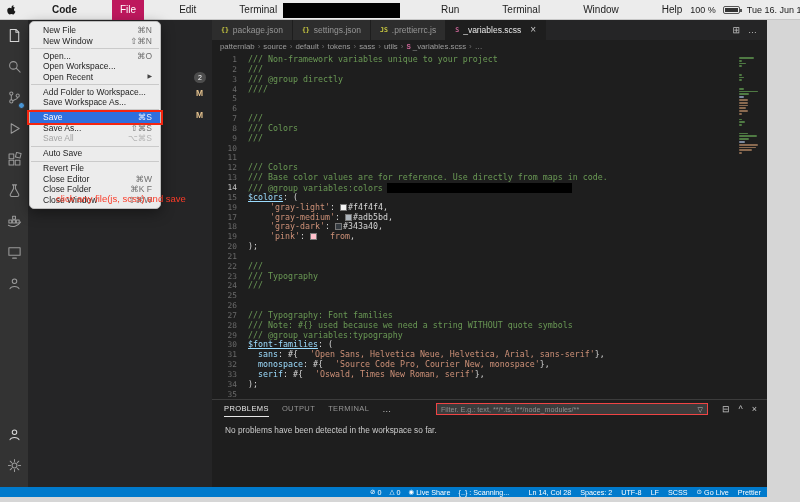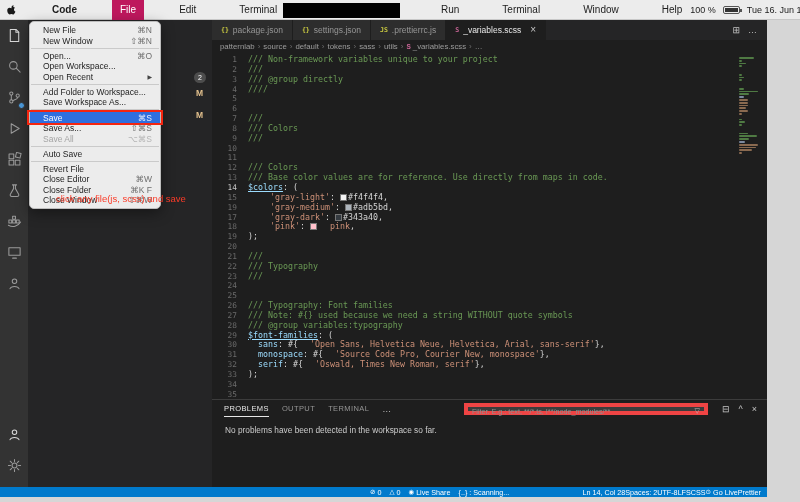--- a/index.html
+++ b/index.html
@@ -70,37 +70,37 @@
   .redact{display:inline-block;height:10px;background:#000;vertical-align:middle;margin-left:4px;}
   .minimap{position:absolute;right:8px;top:2px;width:21px;height:340px;}
   .mm-bar{position:absolute;left:1px;height:1.8px;border-radius:1px;}
 
   
   .panel{position:absolute;top:379px;left:0;width:555px;height:88px;background:#1e1e1e;border-top:1px solid #3c3c3c;}
   .panel-head{display:flex;align-items:center;height:17px;padding-left:12px;}
   .panel-tab{font-size:7.5px;letter-spacing:.4px;color:#969696;margin-right:13px;height:17px;line-height:17px;}
   .panel-tab.active{color:#e7e7e7;border-bottom:1px solid #e7e7e7;}
   .panel-more{color:#c0c0c0;font-size:9px;margin-right:10px;}
-  .pfilter{margin-left:auto;display:flex;align-items:flex-start;background:#3c3c3c;border:4px solid #ef4444;height:12px;width:244px;padding:0 4px;}
+  .pfilter{margin-left:auto;display:flex;align-items:flex-end;background:#3c3c3c;border:1px solid #ef4444;height:12px;width:272px;padding:0 4px;}
   .pfilter input{flex:1;background:transparent;border:none;outline:none;color:#bbb;font-size:7.2px;font-family:"Liberation Sans",sans-serif;}
   .pfilter input::placeholder{color:#8f8f8f;}
   .pfilter .funnel{color:#bbb;font-size:7px;}
   .panel-actions{display:flex;align-items:center;gap:9px;color:#c5c5c5;font-size:9px;padding:0 10px 0 14px;}
   .panel-body{padding:8px 0 0 13px;font-size:8.3px;color:#cccccc;}
 
   
   .statusbar{position:absolute;left:0;bottom:0;width:767px;height:10px;background:#007acc;display:flex;align-items:center;color:#fff;font-size:7.2px;white-space:nowrap;z-index:6;}
   .sb-left{margin-left:370px;display:flex;gap:8px;}
-  .sb-right{margin-left:auto;display:flex;padding-right:6px;}
+  .sb-right{margin-left:auto;display:flex;gap:9px;padding-right:6px;}
   .sb-item{display:flex;align-items:center;gap:2px;}
   .sb-ic{font-size:6.5px;}
 
   
   .filemenu{position:absolute;left:29px;top:21px;width:132px;background:#ececec;border:1px solid #bdbdbd;border-radius:5px;box-shadow:0 4px 14px rgba(0,0,0,.4);z-index:60;padding:3px 0;font-size:8.5px;color:#1d1d1d;}
-  .menu-item{display:flex;align-items:center;height:10.5px;padding:0 8px 0 13px;position:relative;}
+  .menu-item{display:flex;align-items:flex-start;height:10.5px;padding:0 8px 0 13px;position:relative;}
   .menu-item .mi-label{flex:1;white-space:nowrap;}
   .menu-item .mi-key{color:#6e6e6e;margin-left:8px;}
   .menu-item .mi-arrow{color:#444;font-size:6px;}
   .menu-item.hl{background:#2f6fde;color:#fff;}
   .menu-item.hl .mi-key{color:#eaf0ff;}
   .menu-item.dis{color:#a4a4a4;}
   .menu-item.dis .mi-key{color:#b5b5b5;}
   .menu-sep{height:1px;background:rgba(0,0,0,.14);margin:1.8px 1px;}
   .red-box{position:absolute;inset:-2px -3px;border:2px solid #f5250f;pointer-events:none;}
 
@@ -320,25 +320,26 @@
             <div class="code-line"><span class="tk-comment">////</span></div>
             <div class="code-line"></div>
             <div class="code-line"></div>
             <div class="code-line"><span class="tk-comment">///</span></div>
             <div class="code-line"><span class="tk-comment">/// Colors</span></div>
             <div class="code-line"><span class="tk-comment">///</span></div>
             <div class="code-line"></div>
             <div class="code-line"></div>
             <div class="code-line"><span class="tk-comment">/// Colors</span></div>
             <div class="code-line"><span class="tk-comment">/// Base color values are for reference. Use directly from maps in code.</span></div>
+            <div class="code-line"><span class="tk-comment">/// @group variables:colors</span><span class="redact" style="width: 185px;"></span></div>
             <div class="code-line"><span class="tk-var">$colors</span><span class="tk-plain">: (</span></div>
             <div class="code-line"><span class="tk-plain">  </span><span class="tk-str">'gray-light'</span><span class="tk-plain">: </span><span class="swatch" style="background: rgb(244, 244, 244);"></span><span class="tk-plain">#f4f4f4</span><span class="tk-plain">,</span></div>
             <div class="code-line"><span class="tk-plain">  </span><span class="tk-str">'gray-medium'</span><span class="tk-plain">: </span><span class="swatch" style="background: rgb(173, 181, 189);"></span><span class="tk-plain">#adb5bd</span><span class="tk-plain">,</span></div>
             <div class="code-line"><span class="tk-plain">  </span><span class="tk-str">'gray-dark'</span><span class="tk-plain">: </span><span class="swatch" style="background: rgb(52, 58, 64);"></span><span class="tk-plain">#343a40</span><span class="tk-plain">,</span></div>
-            <div class="code-line"><span class="tk-plain">  </span><span class="tk-str">'pink'</span><span class="tk-plain">: </span><span class="swatch" style="background: rgb(255, 192, 203);"></span><span class="tk-str">pink</span><span class="tk-plain">,</span></div>
+            <div class="code-line"><span class="tk-plain">  </span><span class="tk-str">'pink'</span><span class="tk-plain">: </span><span class="swatch" style="background: rgb(255, 192, 203);"></span><span class="tk-str">from</span><span class="tk-plain">,</span></div>
             <div class="code-line"><span class="tk-plain">);</span></div>
             <div class="code-line"></div>
             <div class="code-line"><span class="tk-comment">///</span></div>
             <div class="code-line"><span class="tk-comment">/// Typography</span></div>
             <div class="code-line"><span class="tk-comment">///</span></div>
             <div class="code-line"></div>
             <div class="code-line"></div>
             <div class="code-line"><span class="tk-comment">/// Typography: Font families</span></div>
             <div class="code-line"><span class="tk-comment">/// Note: #{} used because we need a string WITHOUT quote symbols</span></div>
             <div class="code-line"><span class="tk-comment">/// @group variables:typography</span></div>

